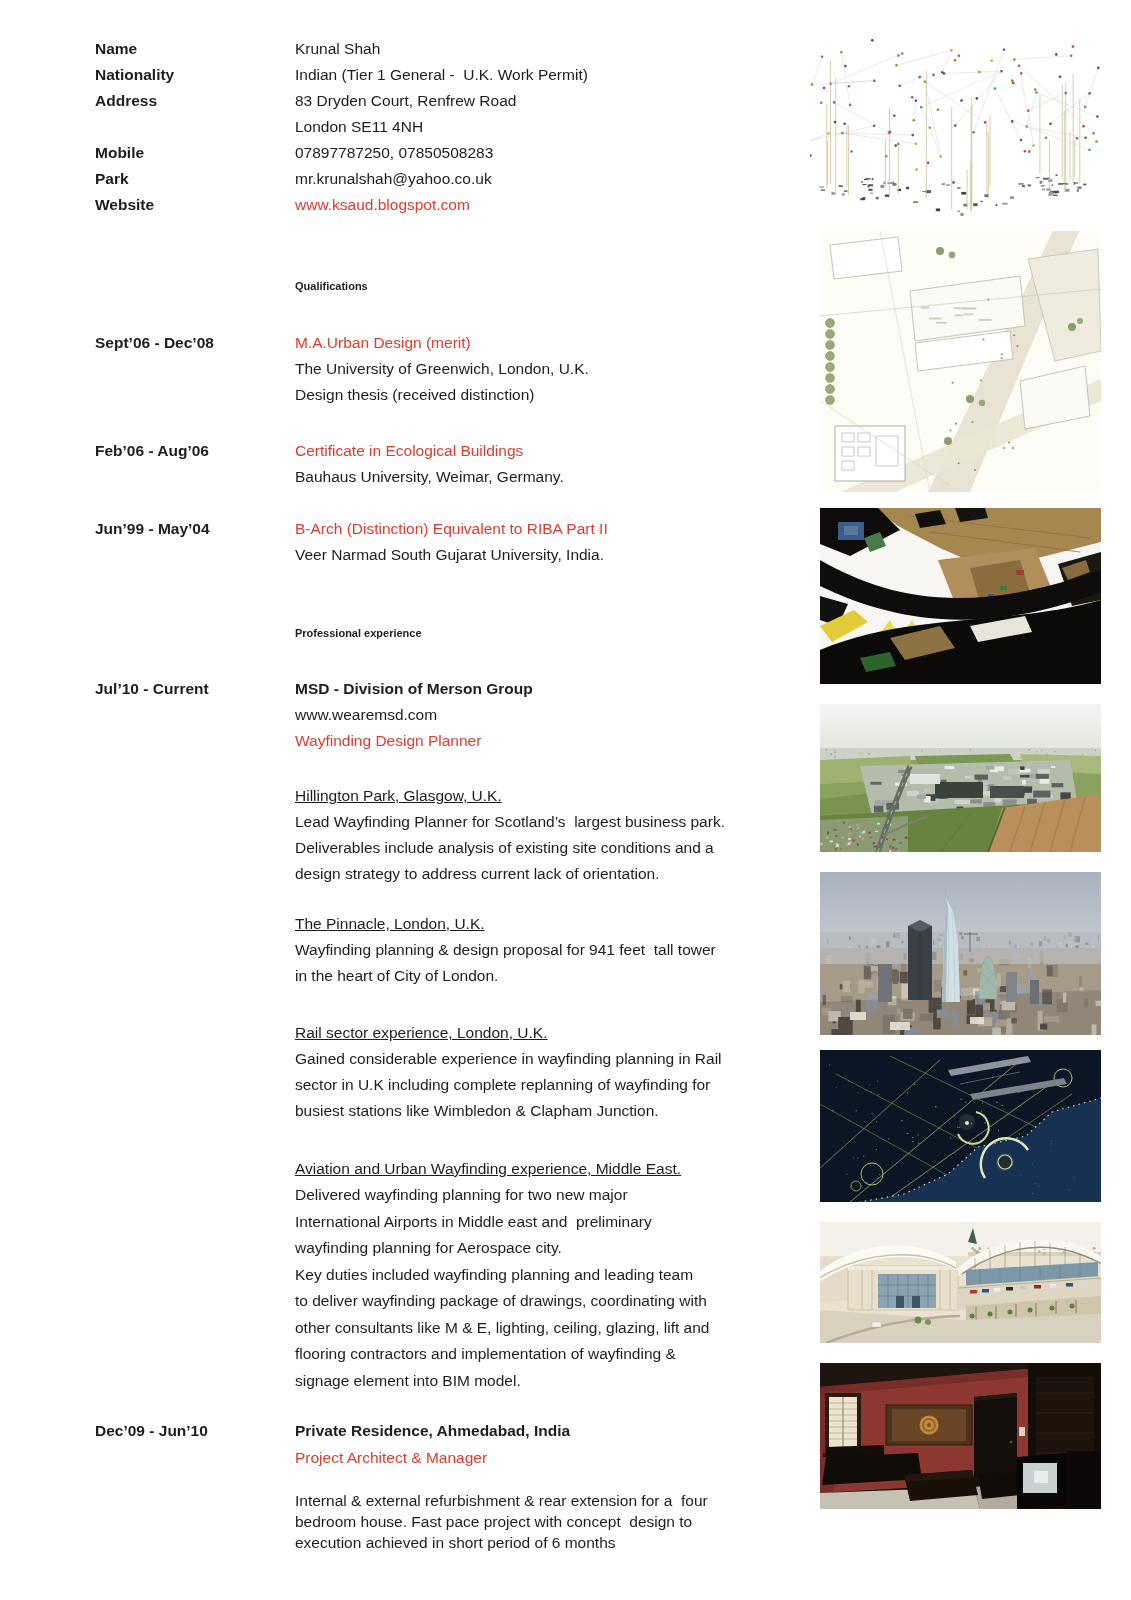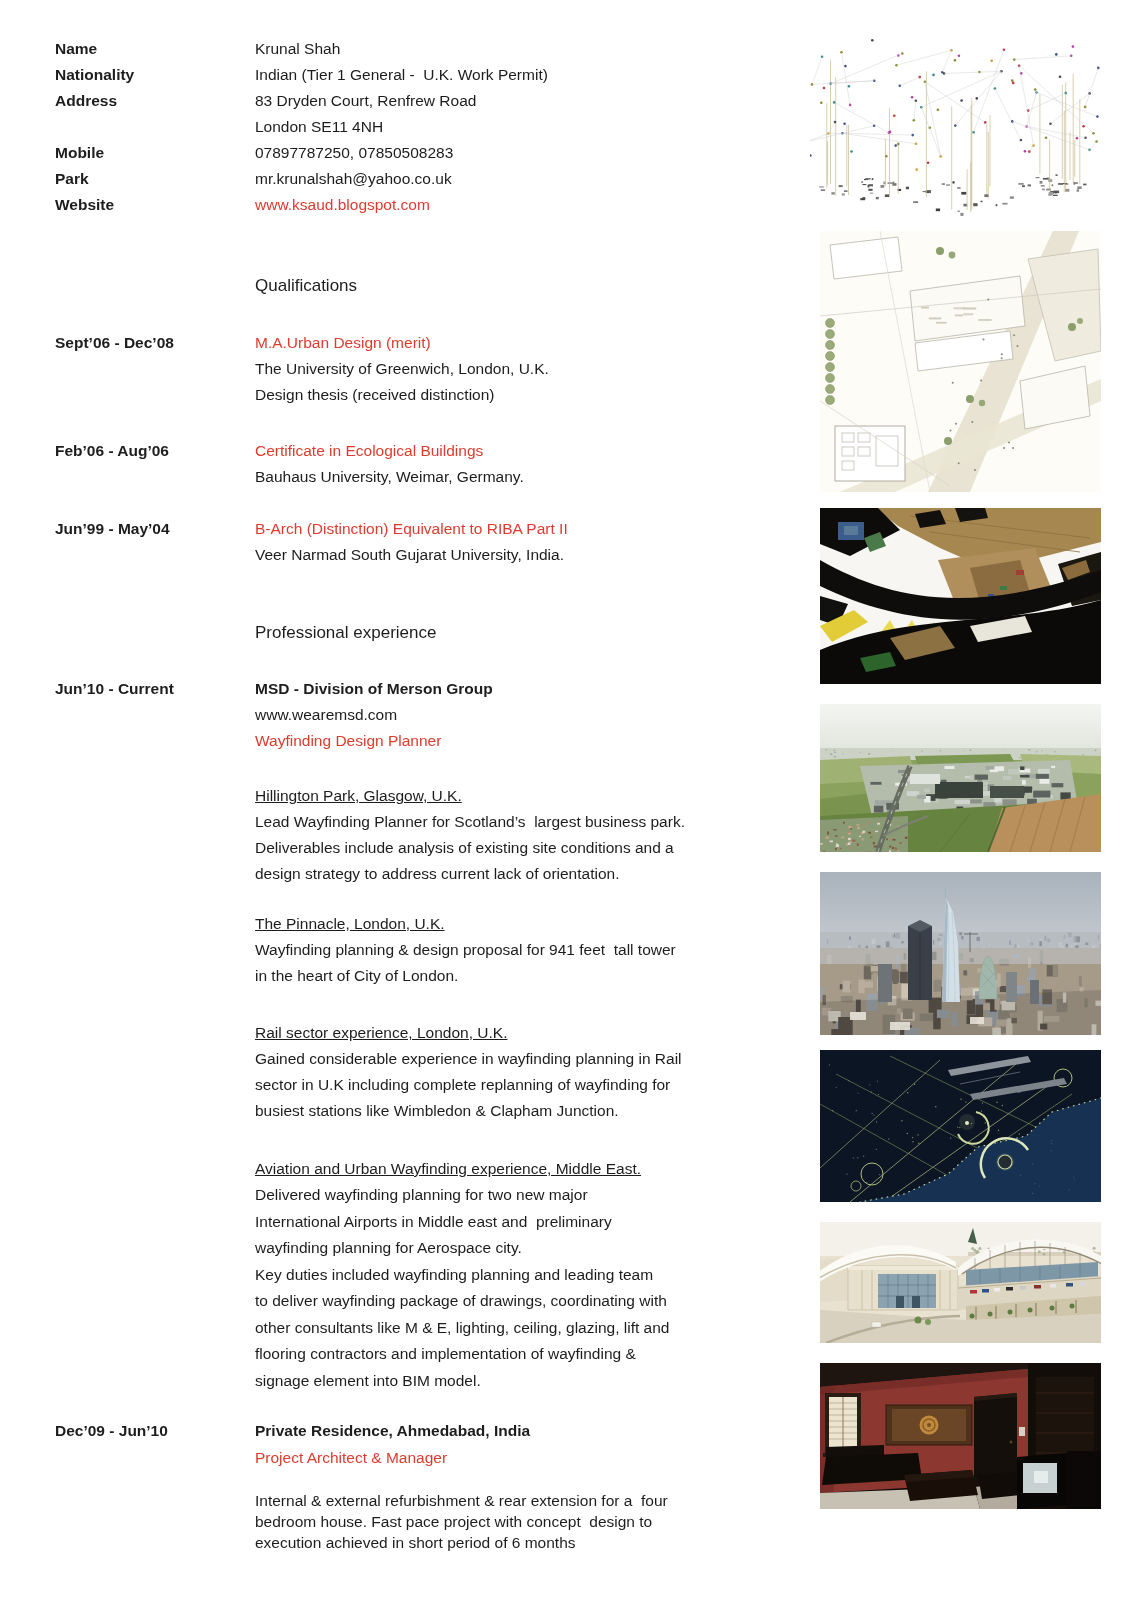--- a/index.html
+++ b/index.html
@@ -1,22 +1,22 @@
 <!DOCTYPE html>
 <html style="--red: #dc3c30;"><head>
 <meta charset="utf-8">
 <style>
   :root{ --red:#dc3c30; }
   html,body{margin:0;padding:0;background:#fff;}
   .page{position:relative;width:1131px;height:1600px;background:#ffffff;overflow:hidden;
         font-family:"Liberation Sans", sans-serif;color:#1d1d1d;}
-  .t{position:absolute;white-space:pre;font-size:15.5px;line-height:26px;}
+  .t{position:absolute;white-space:pre;font-size:15.5px;line-height:26px;margin-left:40px;}
   .b{font-weight:bold;}
   .red{color:var(--red);}
-  .h{font-size:17px;font-weight:normal;}
+  .h{font-size:11px;font-weight:bold;}
   .u{text-decoration:underline;}
   .tight{line-height:21px;}
   .lcol{left:55px;}
   .ccol{left:255px;text-align:center;}
   .img{position:absolute;left:820px;width:281px;overflow:hidden;}
   .img svg{display:block;}
 </style>
 </head>
 <body>
 
@@ -46,21 +46,21 @@
   <div class="t b lcol" style="top:438px">Feb’06 - Aug’06</div>
   <div class="t red ccol" style="top:438px">Certificate in Ecological Buildings</div>
   <div class="t ccol" style="top:464px">Bauhaus University, Weimar, Germany.</div>
 
   <div class="t b lcol" style="top:516px">Jun’99 - May’04</div>
   <div class="t red ccol" style="top:516px">B-Arch (Distinction) Equivalent to RIBA Part II</div>
   <div class="t ccol" style="top:542px">Veer Narmad South Gujarat University, India.</div>
 
   <div class="t h ccol" style="top:620px">Professional experience</div>
 
-  <div class="t b lcol" style="top:676px">Jun’10 - Current</div>
+  <div class="t b lcol" style="top:676px">Jul’10 - Current</div>
   <div class="t b ccol" style="top:676px">MSD - Division of Merson Group</div>
   <div class="t ccol" style="top:702px">www.wearemsd.com</div>
   <div class="t red ccol" style="top:728px">Wayfinding Design Planner</div>
 
   <div class="t u ccol" style="top:783px">Hillington Park, Glasgow, U.K.</div>
   <div class="t ccol" style="top:809px">Lead Wayfinding Planner for Scotland’s  largest business park.</div>
   <div class="t ccol" style="top:835px">Deliverables include analysis of existing site conditions and a</div>
   <div class="t ccol" style="top:861px">design strategy to address current lack of orientation.</div>
 
   <div class="t u ccol" style="top:911px">The Pinnacle, London, U.K.</div>

